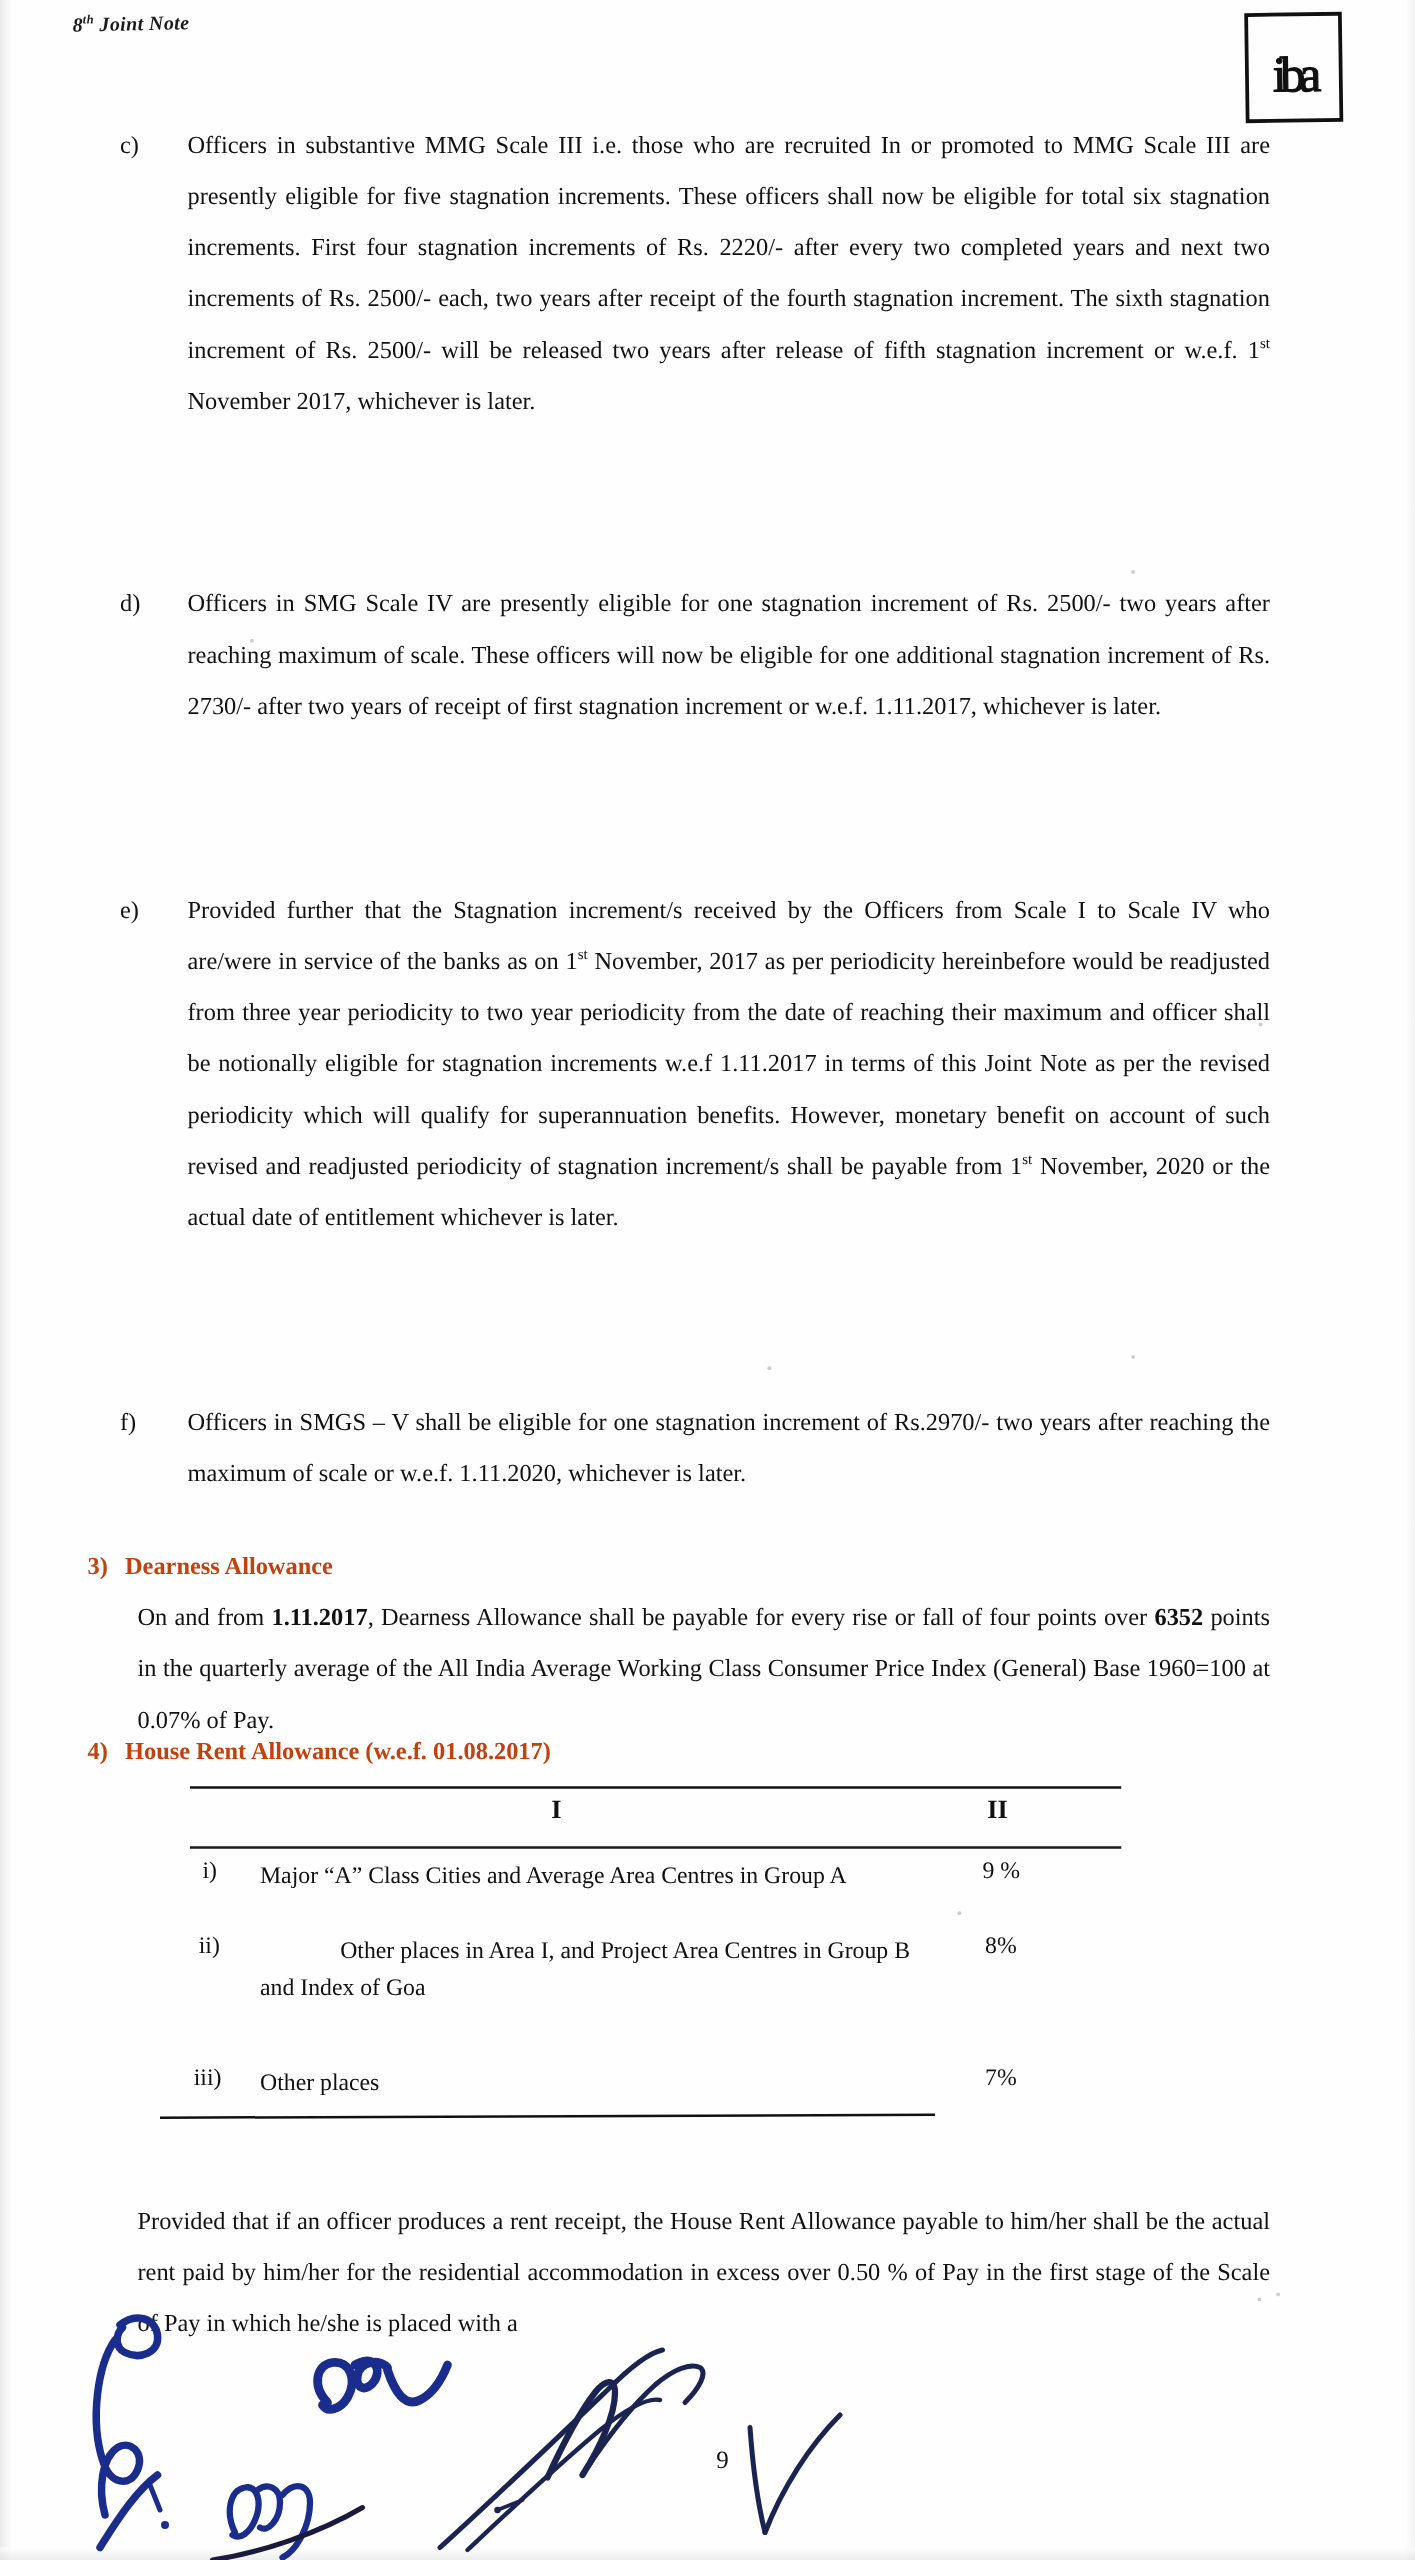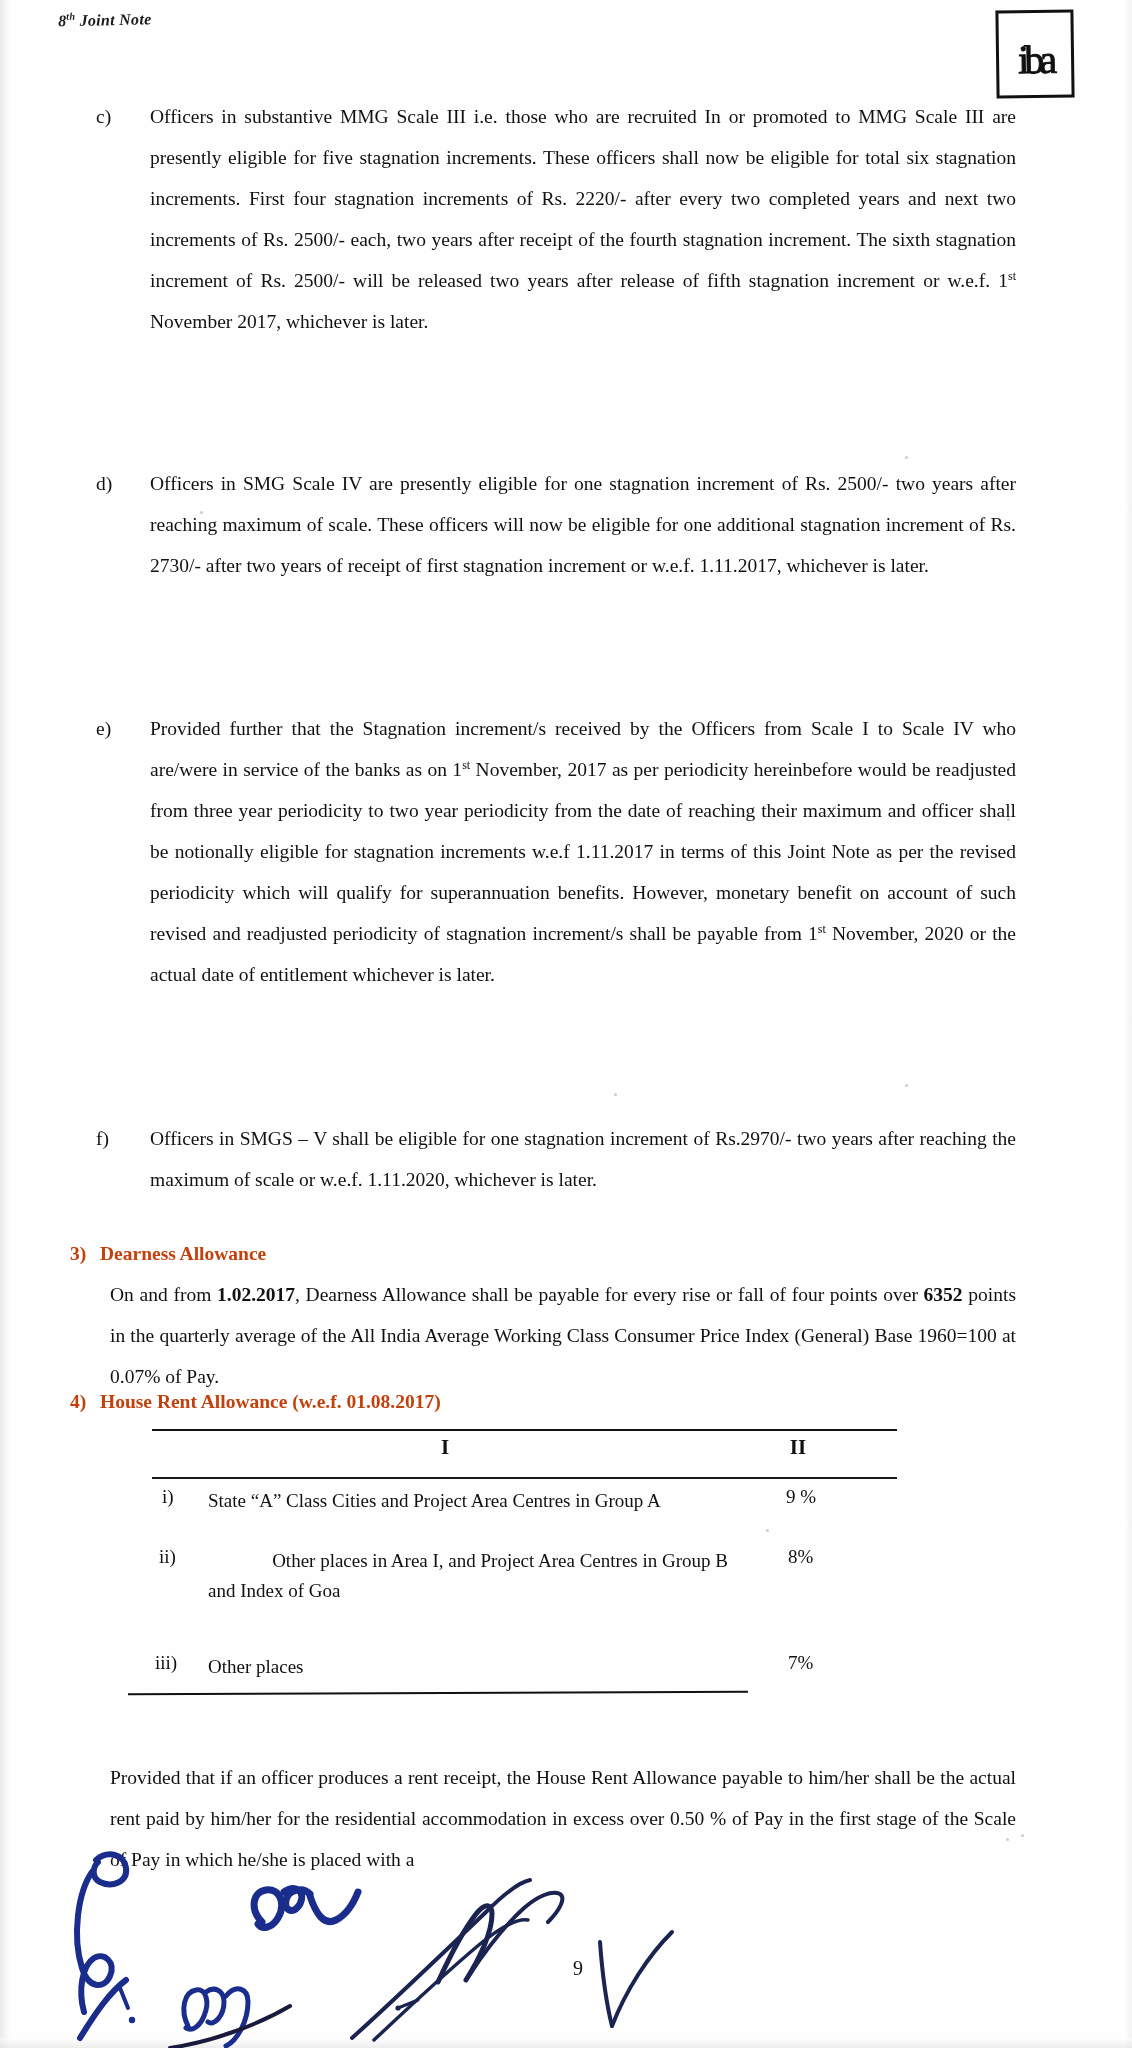--- a/index.html
+++ b/index.html
@@ -240,37 +240,37 @@
   <div class="body-block" style="top:1118px;">
     <p class="para lettered">
       <span class="marker">f)</span><span>Officers in SMGS – V shall be eligible for one stagnation increment of Rs.2970/- two years after reaching the maximum of scale or w.e.f. 1.11.2020, whichever is later.</span>
     </p>
   </div>
 
   <div class="numbered-head" style="top:1233px;">
     <span class="num">3)</span><span>Dearness Allowance</span>
   </div>
   <div class="numbered-body" style="top:1274px;">
-    <span>On and from </span><span class="b">1.02.2017</span><span>, Dearness Allowance shall be payable for every rise or fall of four points over </span><span class="b">6352</span><span> points in the quarterly average of the All India Average Working Class Consumer Price Index (General) Base 1960=100 at 0.07% of Pay.</span>
+    <span>On and from </span><span class="b">1.11.2017</span><span>, Dearness Allowance shall be payable for every rise or fall of four points over </span><span class="b">6352</span><span> points in the quarterly average of the All India Average Working Class Consumer Price Index (General) Base 1960=100 at 0.07% of Pay.</span>
   </div>
 
   <div class="numbered-head" style="top:1381px;">
     <span class="num">4)</span><span>House Rent Allowance (w.e.f.  01.08.2017)</span>
   </div>
 
   <div>
     <div class="rule-thick" style="left:152px; top:1429px; width:745px;"></div>
 
     <div class="tbl-colhead" style="left:152px; top:1435px; width:586px;">I</div>
     <div class="tbl-colhead" style="left:738px; top:1435px; width:120px;">II</div>
 
     <div class="rule-thin" style="left:152px; top:1477px; width:745px;"></div>
 
     <div class="tbl-roman" style="left:162px; top:1486px;">i)</div>
-    <div class="tbl-desc" style="left:208px; top:1486px; width:520px;">State “A” Class Cities and Project Area Centres in Group A</div>
+    <div class="tbl-desc" style="left:208px; top:1486px; width:520px;">Major “A” Class Cities and Average Area Centres in Group A</div>
     <div class="tbl-pct" style="left:786px; top:1486px;">9 %</div>
 
     <div class="tbl-roman" style="left:159px; top:1546px;">ii)</div>
     <div class="tbl-desc" style="left:208px; top:1546px; width:520px;text-align:right;">Other places in Area I, and Project Area Centres in Group B</div>
     <div class="tbl-desc" style="left:208px; top:1576px; width:520px;">and Index of Goa</div>
     <div class="tbl-pct" style="left:788px; top:1546px;">8%</div>
 
     <div class="tbl-roman" style="left:155px; top:1652px;">iii)</div>
     <div class="tbl-desc" style="left:208px; top:1652px; width:520px;">Other places</div>
     <div class="tbl-pct" style="left:788px; top:1652px;">7%</div>

